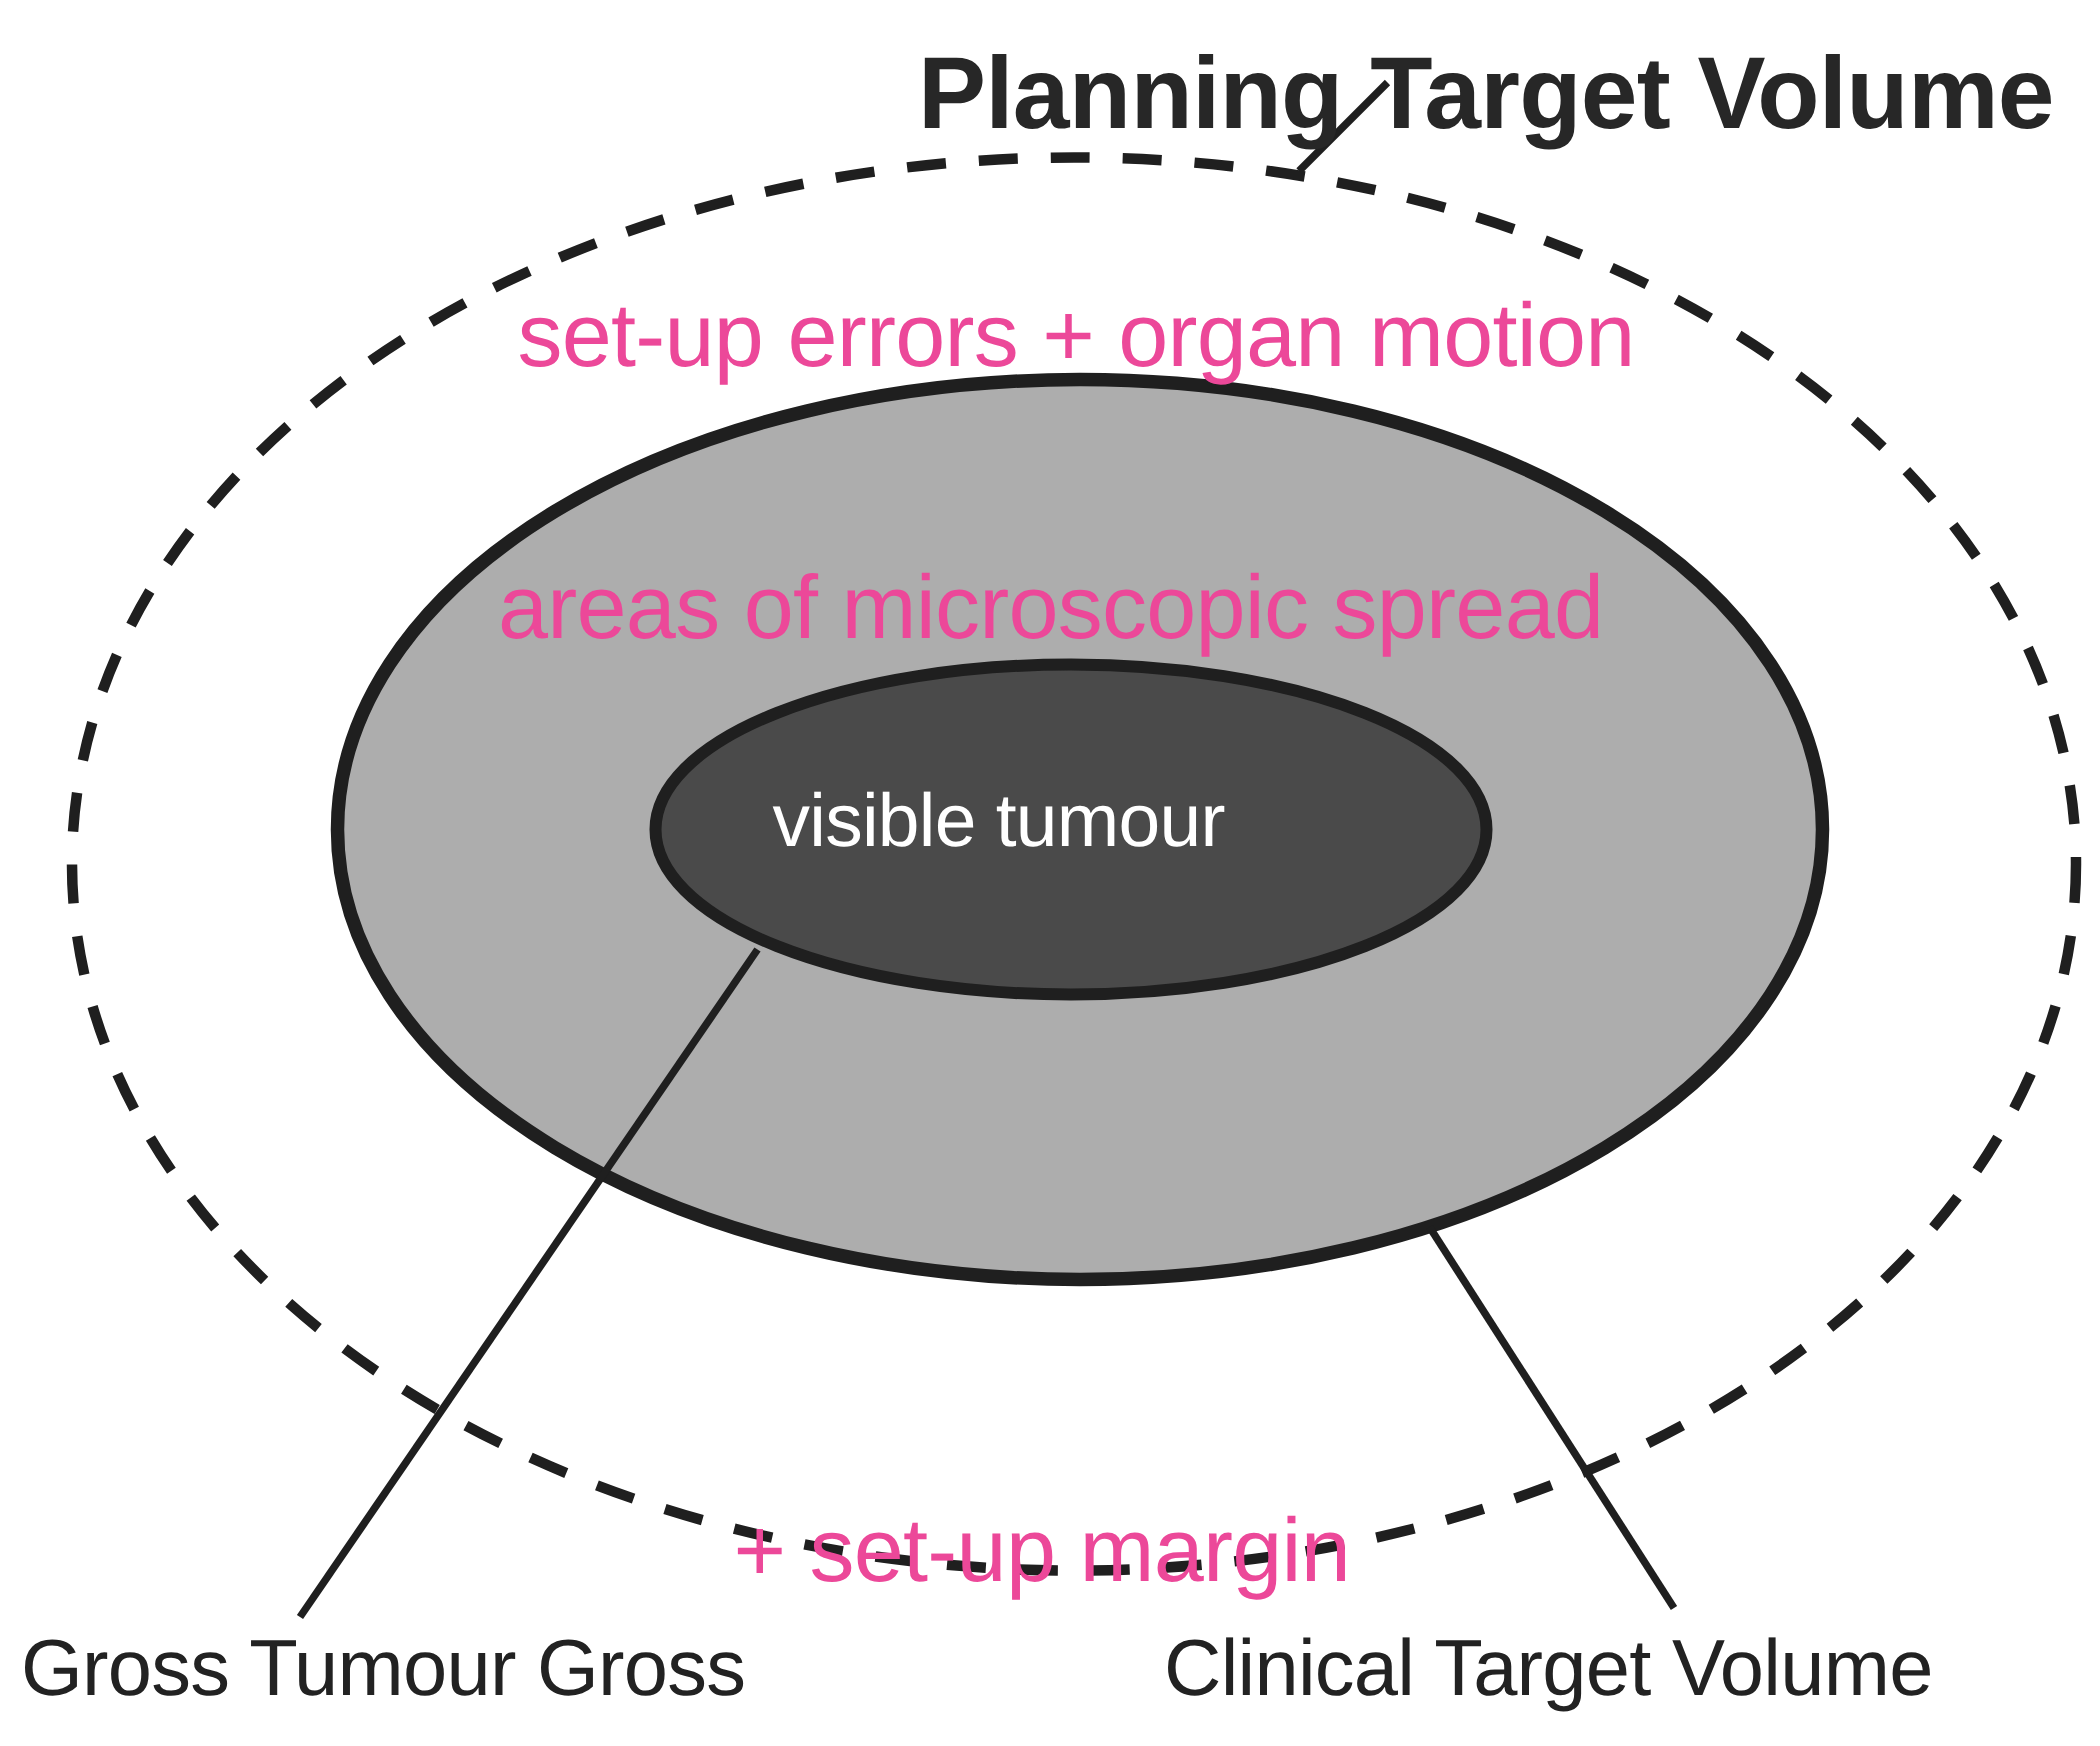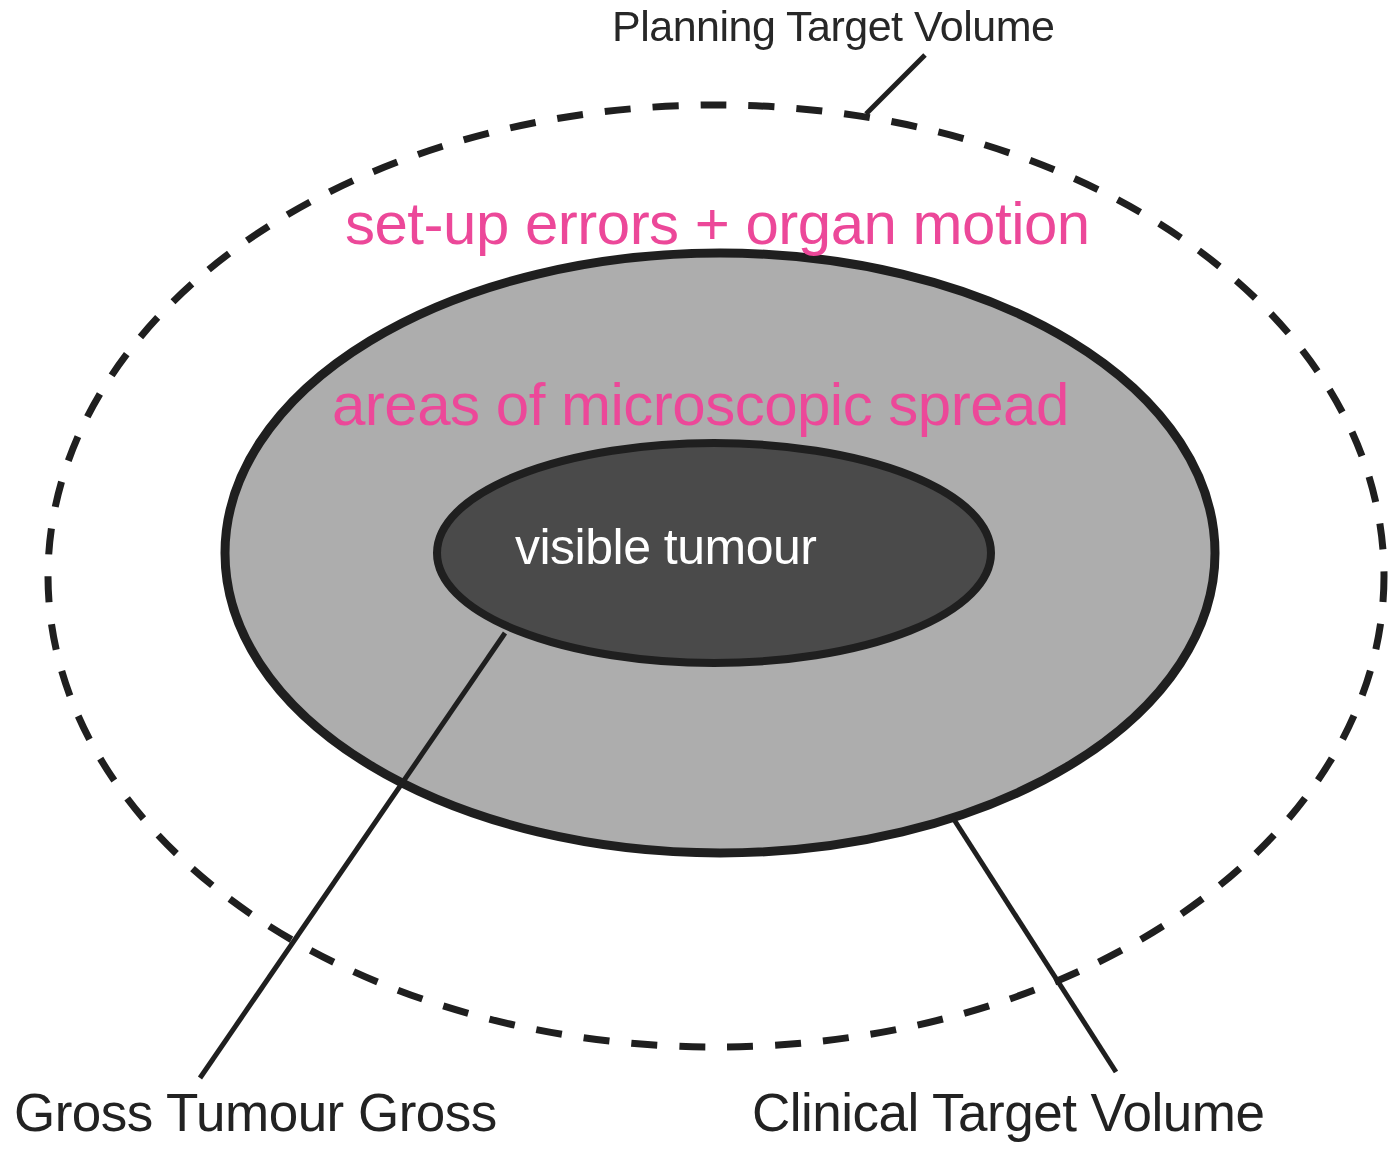--- a/index.html
+++ b/index.html
@@ -28,23 +28,24 @@
     width: 1400px;
     height: 1164px;
   }
   .txt {
     position: absolute;
     white-space: pre;
     line-height: 1.05;
     letter-spacing: -0.5px;
   }
   .title-text {
-    font-size: 43px;
+    font-size: 68px;
     color: #272727;
-    font-weight: 400;
+    font-weight: 700;
+    margin-top: 23px;
   }
   .inner-label {
     font-size: 60px;
     color: #ec4899;
     font-weight: 400;
   }
   .tumour-label {
     font-size: 50px;
     color: #ffffff;
     font-weight: 400;
@@ -56,21 +57,21 @@
   }
 
   
   #ptv-title      { left: 612px;  top: 4px;    }
   #setup-errors   { left: 345px;  top: 192px;  }
   #micro-spread   { left: 332px;  top: 373px;  }
   #visible-tumour { left: 515px;  top: 521px;  }
   #internal-margin{ left: 489px;  top: 866px;  text-align: center; }
   #internal-margin .line2 { display: block; margin-top: 10px; }
   #gtv-label      { left: 14px;   top: 1085px; }
-  #ctv-label      { left: 752px;  top: 1085px; }
+  #ctv-label      { left: 776px;  top: 1085px; }
 </style>
 </head>
 <body>
 
 <div id="stage">
 
   <svg id="diagram" viewBox="0 0 1400 1164" xmlns="http://www.w3.org/2000/svg">
 
     <ellipse cx="716" cy="576" rx="668" ry="471" fill="none" stroke="#1f1f1f" stroke-width="7" stroke-dasharray="26 22" stroke-linecap="butt"></ellipse>
 
@@ -87,19 +88,20 @@
 
   <div class="txt title-text" id="ptv-title">Planning Target Volume</div>
 
   <div class="txt inner-label" id="setup-errors">set-up errors + organ motion</div>
 
   <div class="txt inner-label" id="micro-spread">areas of microscopic spread</div>
 
   <div class="txt tumour-label" id="visible-tumour">visible tumour</div>
 
   <div class="txt inner-label" id="internal-margin">
+    <span class="line2">+ set-up margin</span>
   </div>
 
   <div class="txt bottom-label" id="gtv-label">Gross Tumour Gross</div>
 
   <div class="txt bottom-label" id="ctv-label">Clinical Target Volume</div>
 
 </div>
 
 </body></html>

